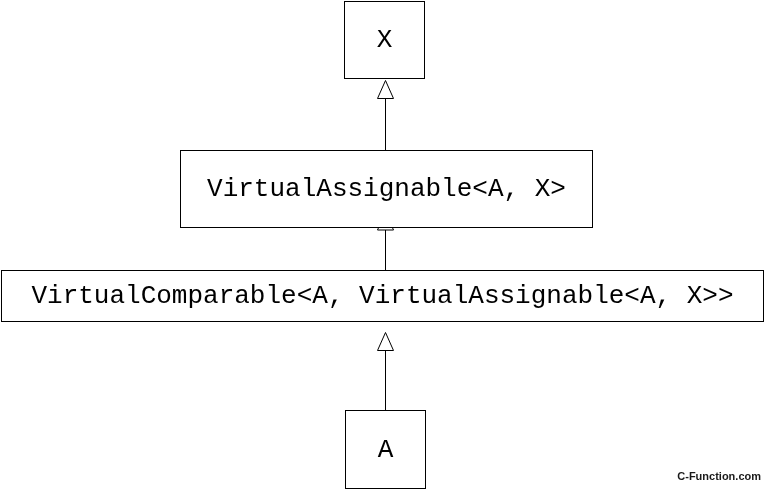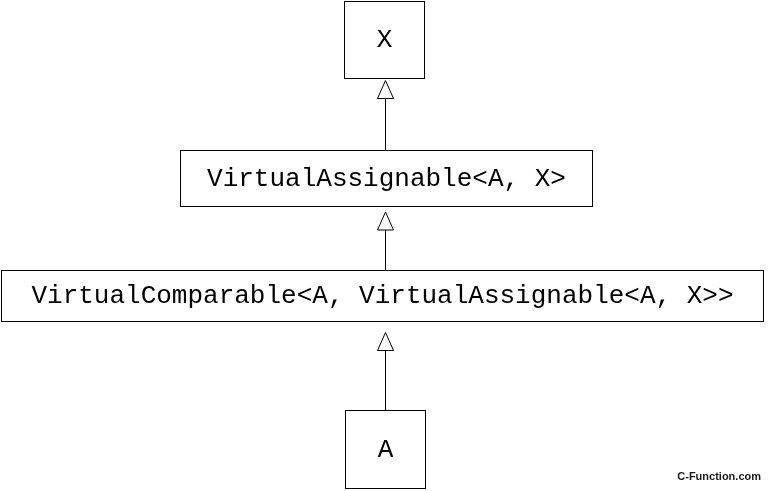--- a/index.html
+++ b/index.html
@@ -28,21 +28,21 @@
     border: 1px solid #000000;
     background: #ffffff;
     display: flex;
     align-items: center;
     justify-content: center;
     font-size: 26px;
     color: #000000;
     white-space: nowrap;
   }
   #node-x  { left: 344px; top: 1px;   width: 81px;  height: 78px; }
-  #node-va { left: 180px; top: 150px; width: 413px; height: 57px; }
+  #node-va { left: 180px; top: 150px; width: 413px; height: 78px; }
   #node-vc { left: 1px;   top: 270px; width: 763px; height: 52px; }
   #node-a  { left: 345px; top: 410px; width: 81px;  height: 79px; }
   .edge-line {
     stroke: #000000;
     stroke-width: 1;
   }
   .edge-head {
     fill: #ffffff;
     stroke: #000000;
     stroke-width: 1;

